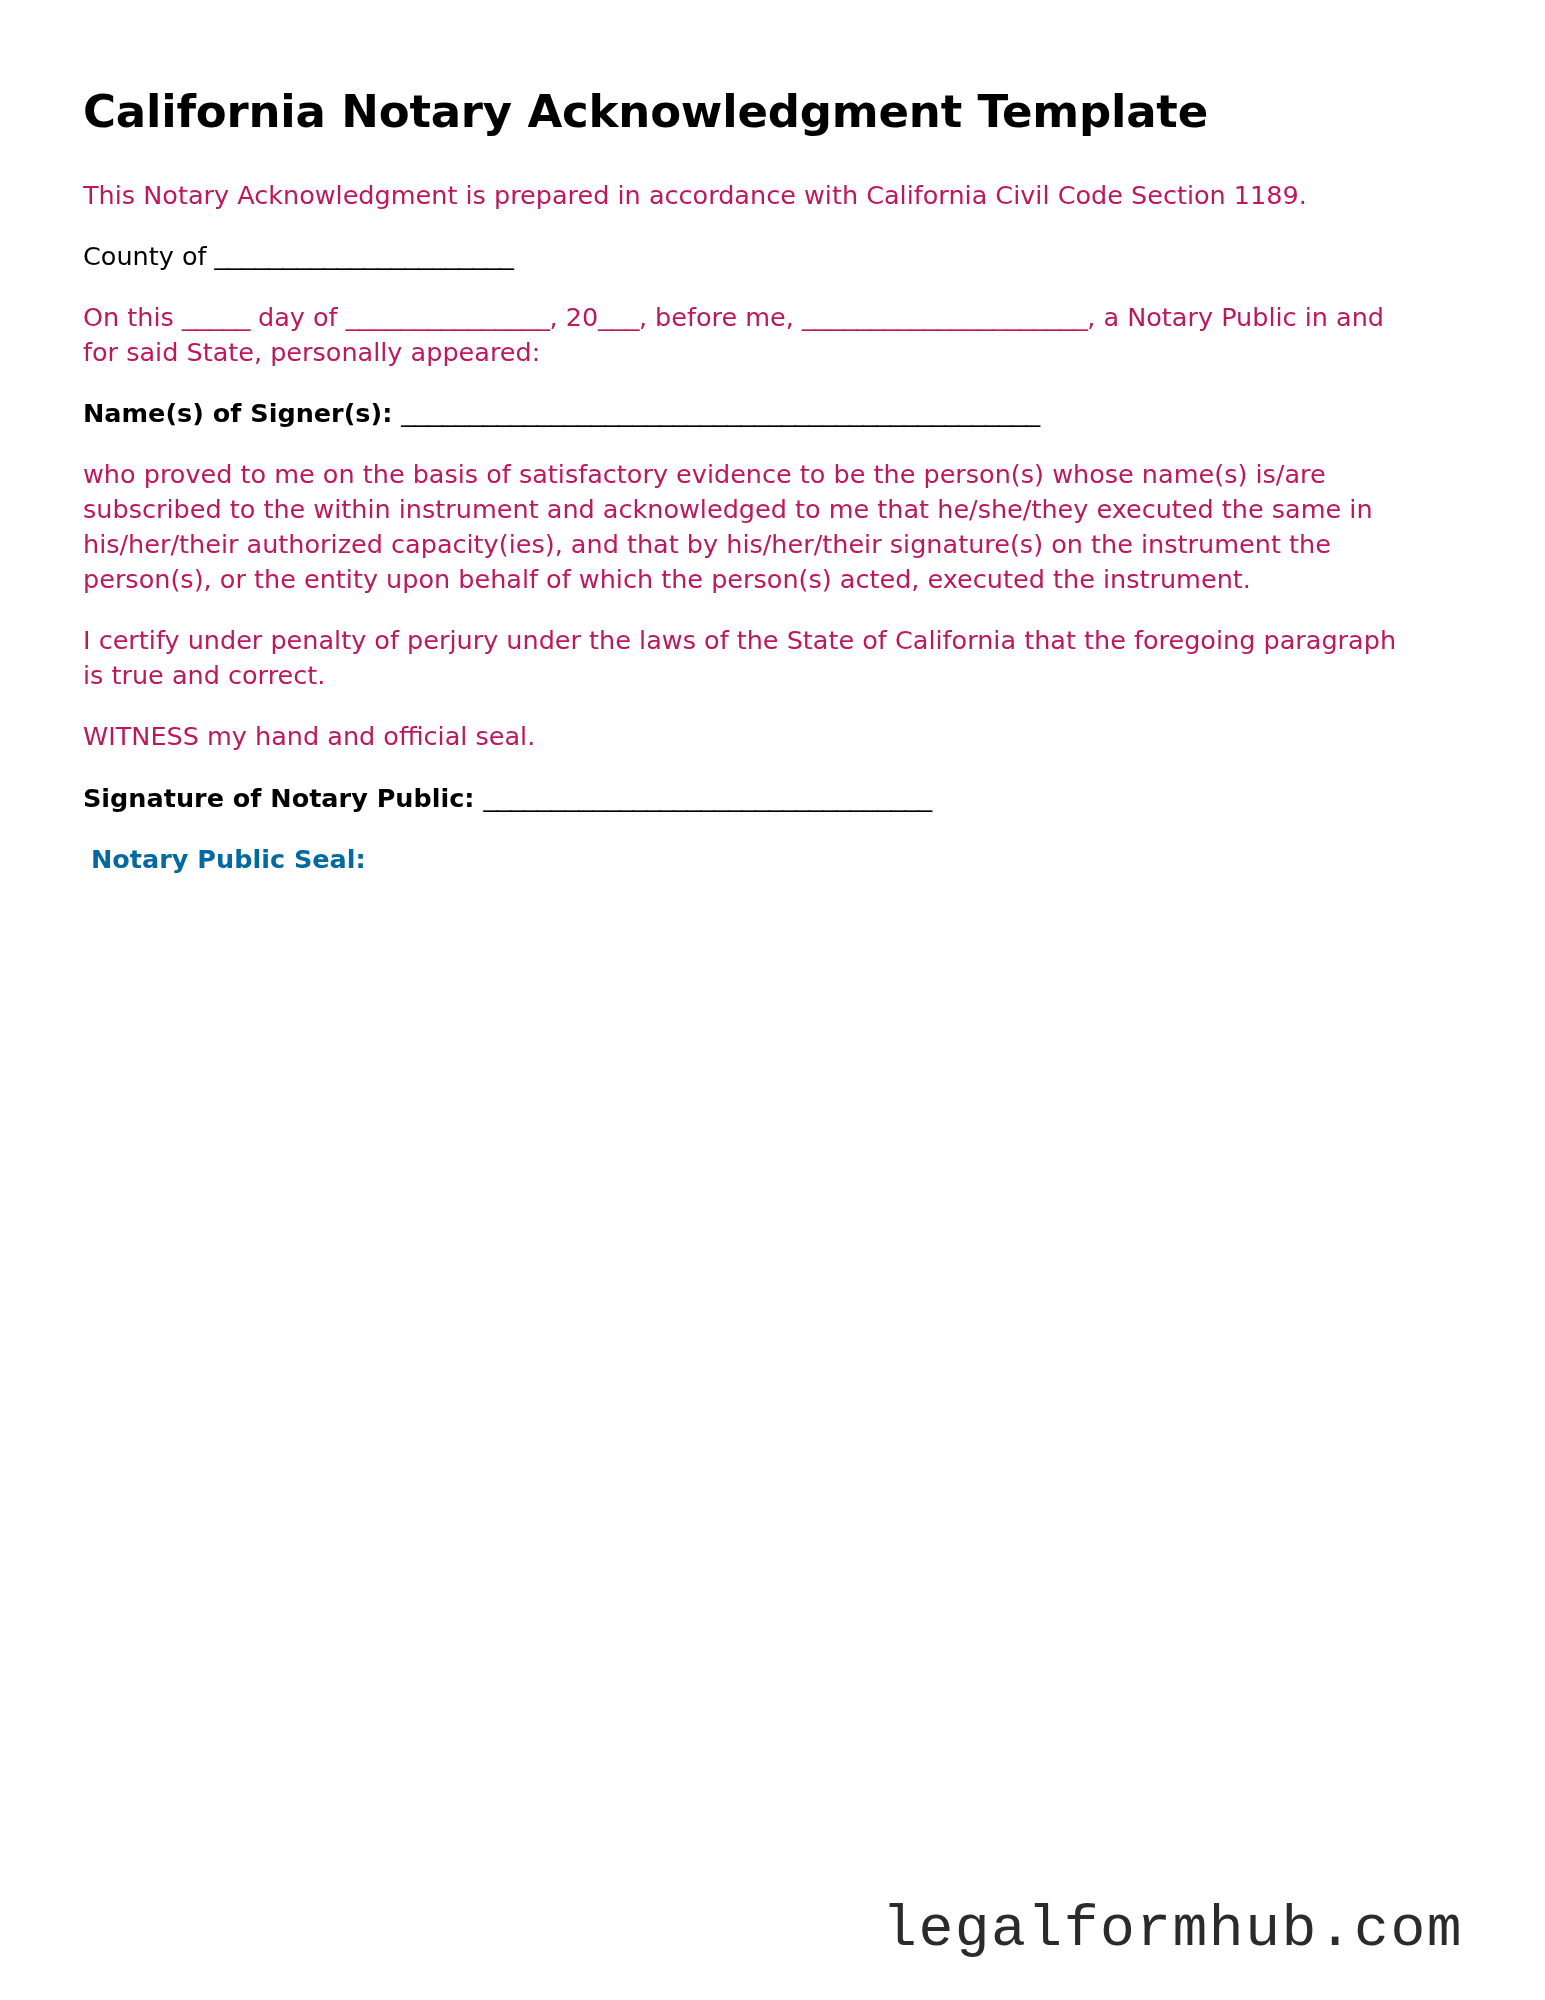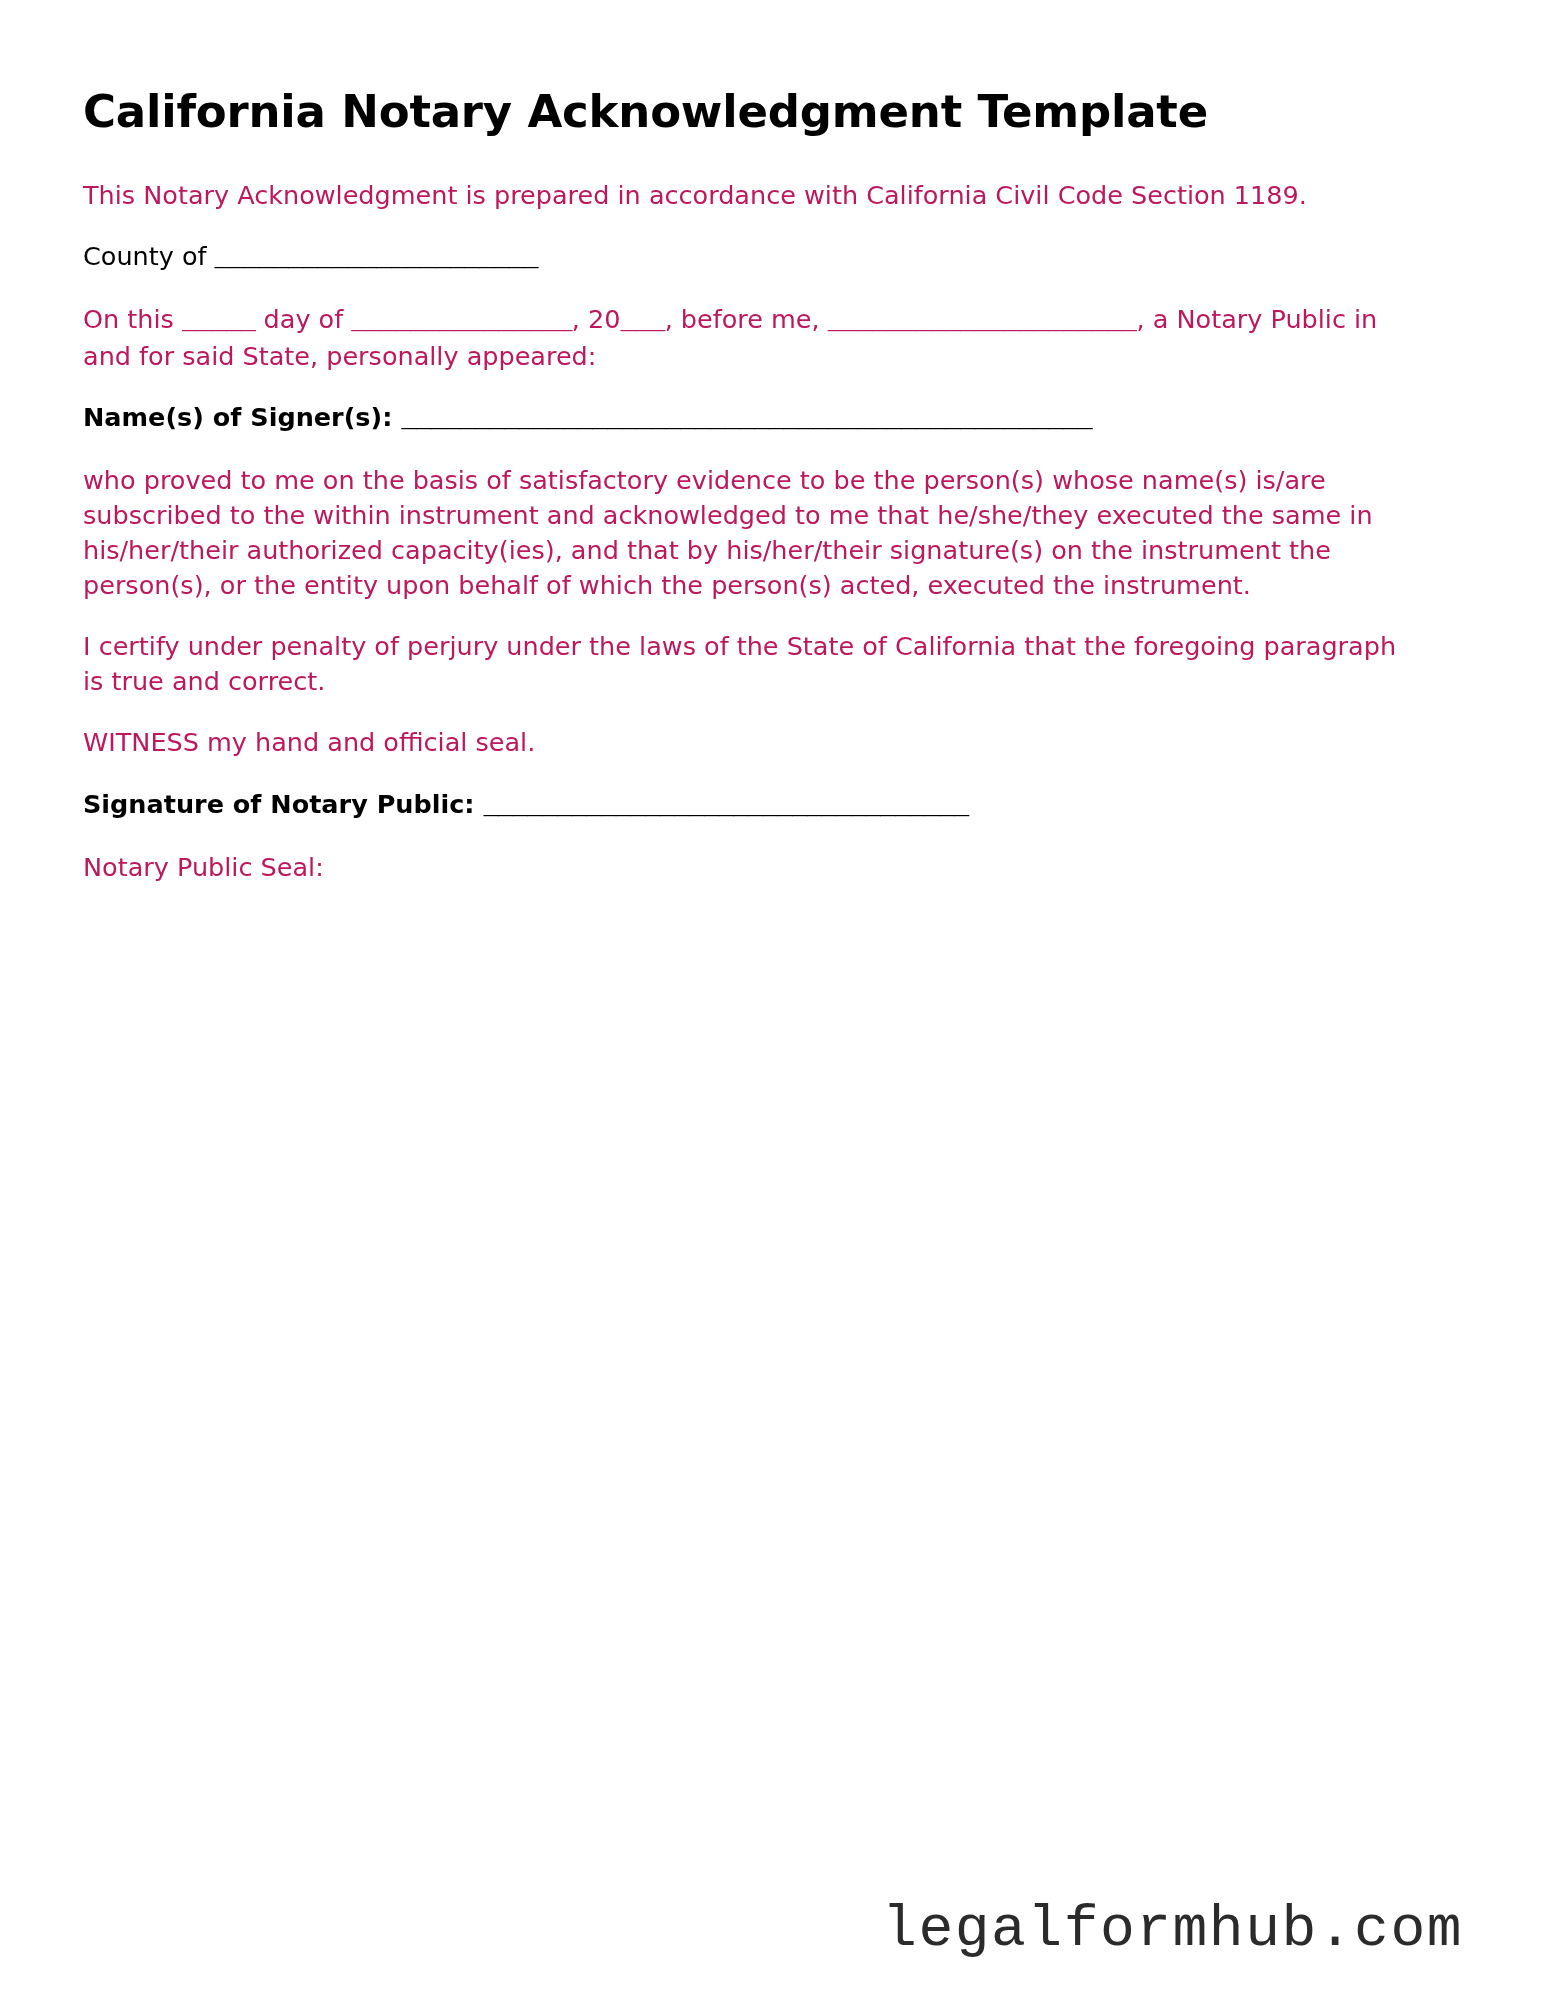--- a/index.html
+++ b/index.html
@@ -51,40 +51,40 @@
 
   .para.short {
     margin-bottom: 27px;
   }
 
   .label-bold {
     font-weight: bold;
   }
 
   .blank {
-    font-family: Liberation Mono, monospace;
+    font-family: Liberation Sans, sans-serif;
     letter-spacing: -0.6px;
     white-space: pre;
   }
 
   .field-line {
     font-family: "DejaVu Sans", "Liberation Sans", sans-serif;
     font-size: 25.5px;
     line-height: 35px;
     color: #000000;
     margin: 0 0 26px 0;
   }
 
   .seal-line {
     font-family: "DejaVu Sans", "Liberation Sans", sans-serif;
-    font-weight: normal;
+    font-weight: bold;
     font-size: 25.5px;
     line-height: 35px;
-    color: #be185d;
-    margin: 0;
+    color: #0369a1;
+    margin: 8px;
   }
 
   .watermark {
     position: absolute;
     right: 82px;
     bottom: 41px;
     font-family: "Liberation Mono", "DejaVu Sans Mono", monospace;
     font-size: 58px;
     line-height: 1;
     color: #2b2b2b;

